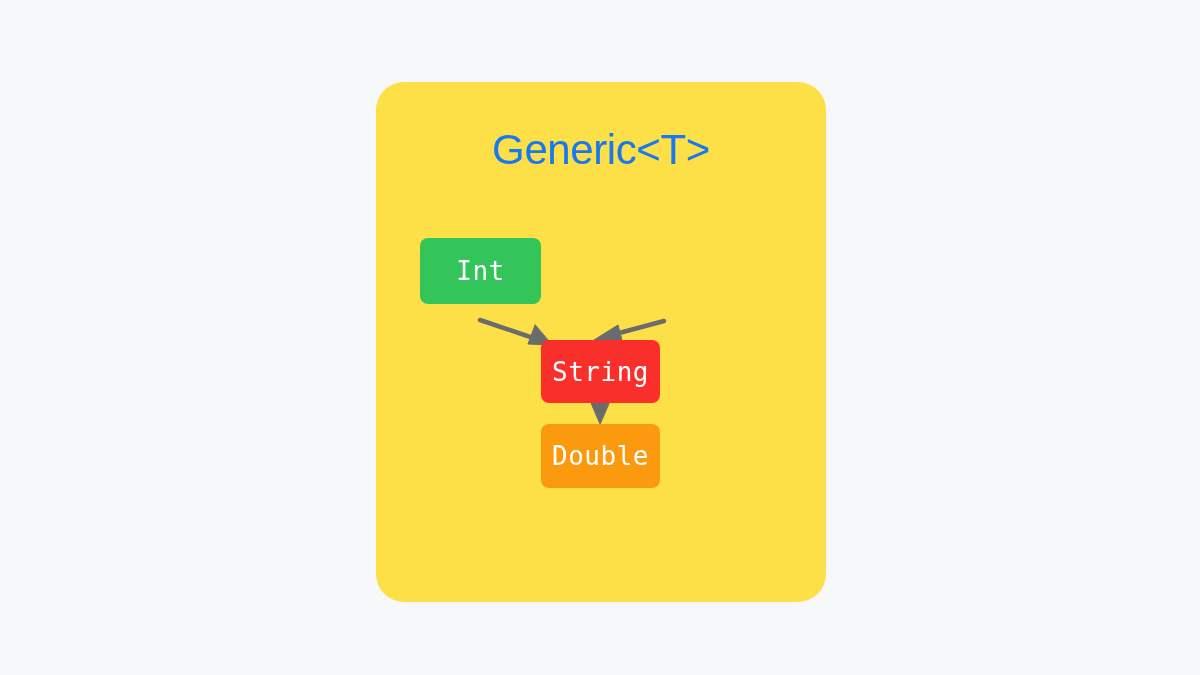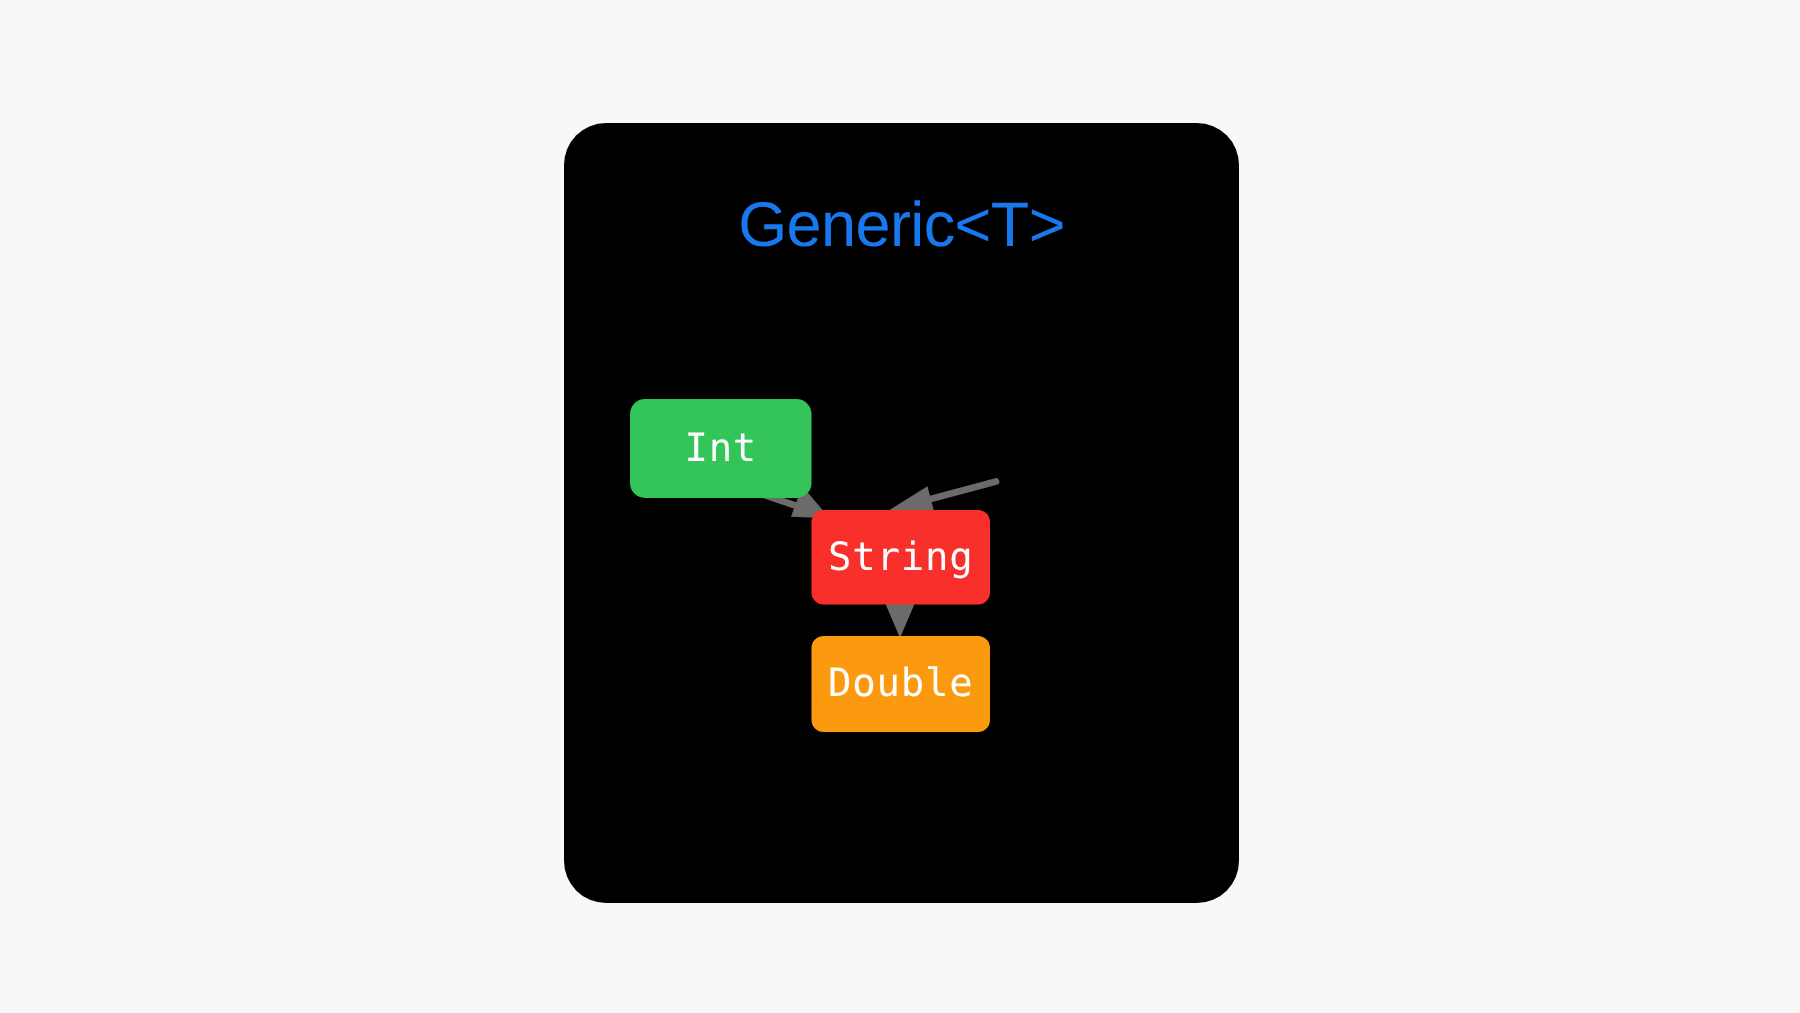--- a/index.html
+++ b/index.html
@@ -16,21 +16,21 @@
     height: 675px;
     background: #f7f8fa;
     overflow: hidden;
   }
   #panel {
     position: absolute;
     left: 376px;
     top: 82px;
     width: 450px;
     height: 520px;
-    background: #000000;
+    background: #fde047;
     border-radius: 28px;
   }
   #diagram-title {
     position: absolute;
     left: 0;
     top: 47px;
     width: 450px;
     text-align: center;
     color: #1878f0;
     font-family: "Liberation Sans", sans-serif;
@@ -83,21 +83,21 @@
           <line x1="288" y1="239" x2="232" y2="254" stroke-width="4.5"></line>
           <polygon points="218,258 242,243 247,262"></polygon>
         </g>
         <g>
           <line x1="224" y1="318" x2="224" y2="328" stroke-width="4.5"></line>
           <polygon points="224,342 212,314 236,314"></polygon>
         </g>
       </g>
     </svg>
 
-    <div class="node" style="left:44px; top:184px; width:121px; height:66px; background:#33c45a;border-radius:10px;">
+    <div class="node" style="left:44px; top:156px; width:121px; height:66px; background:#33c45a;">
       <span>Int</span>
     </div>
 
 
     <div class="node" style="left:165px; top:258px; width:119px; height:63px; background:#f82f2b;">
       <span>String</span>
     </div>
 
     <div class="node" style="left:165px; top:342px; width:119px; height:64px; background:#fb9a0e;">
       <span>Double</span>

